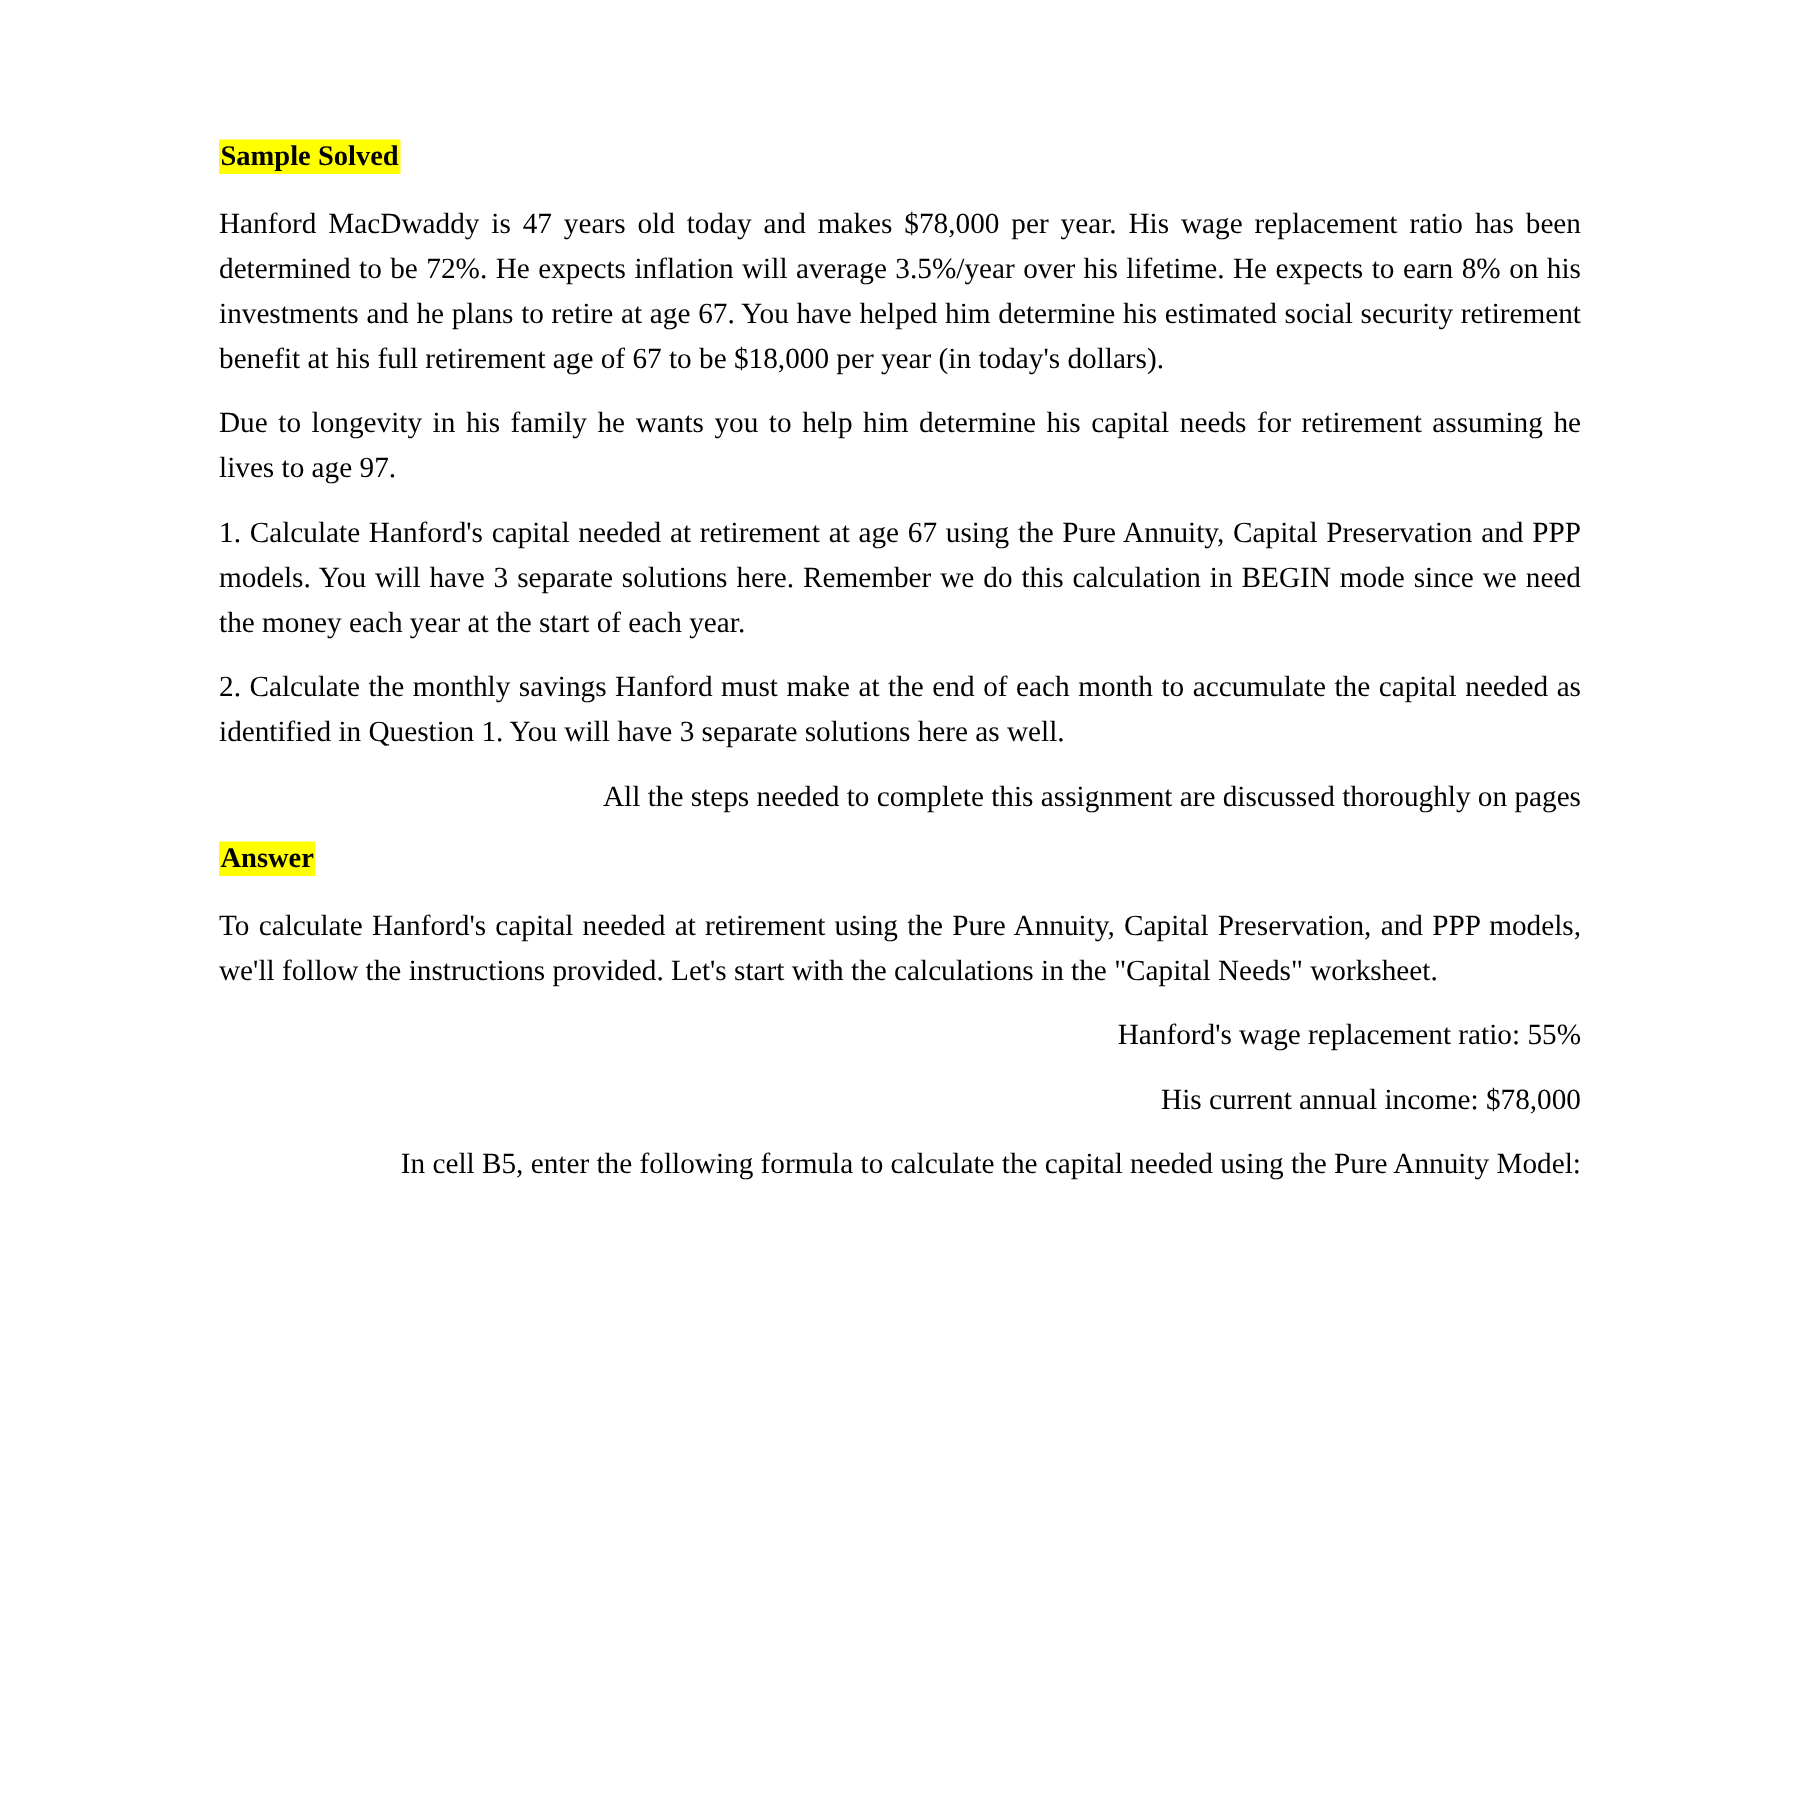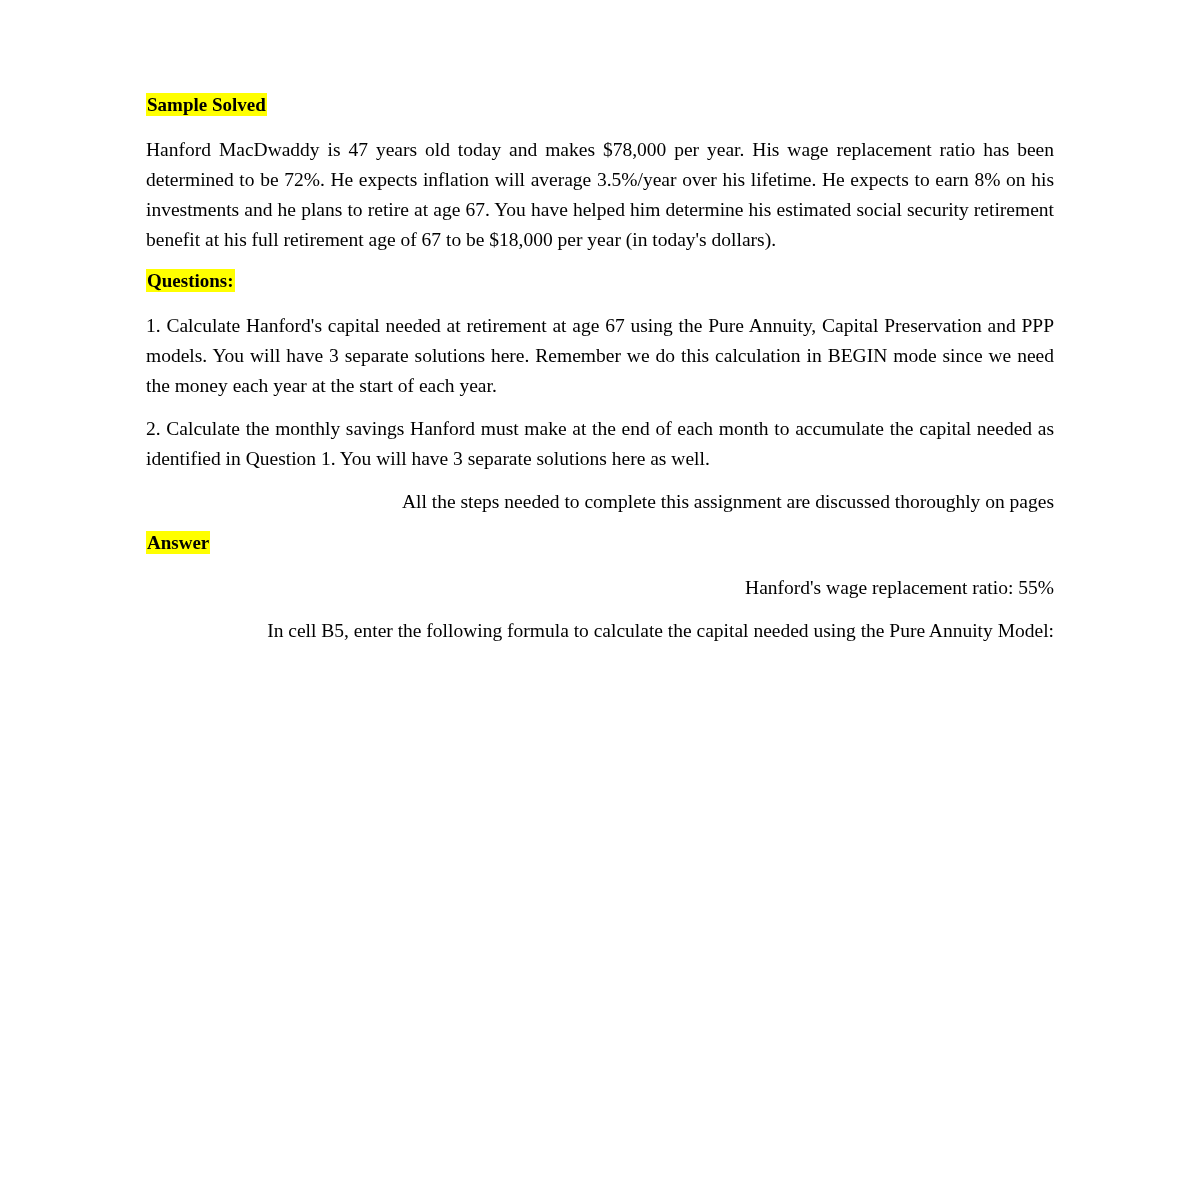--- a/index.html
+++ b/index.html
@@ -56,33 +56,35 @@
 <body>
 
 <div class="page">
   <div class="doc">
 
     <p class="heading block"><span class="hl">Sample Solved</span></p>
 
 
     <p class="para">Hanford MacDwaddy is 47 years old today and makes $78,000 per year. His wage replacement ratio has been determined to be 72%. He expects inflation will average 3.5%/year over his lifetime. He expects to earn 8% on his investments and he plans to retire at age 67. You have helped him determine his estimated social security retirement benefit at his full retirement age of 67 to be $18,000 per year (in today's dollars).</p>
 
+    <p class="para">Due to longevity in his family he wants you to help him determine his capital needs for retirement assuming he lives to age 97.</p>
 
 
-    <p class="heading block"><span class="hl">Questions:</span></p>
 
     <p class="para">1. Calculate Hanford's capital needed at retirement at age 67 using the Pure Annuity, Capital Preservation and PPP models. You will have 3 separate solutions here. Remember we do this calculation in BEGIN mode since we need the money each year at the start of each year.</p>
 
     <p class="para">2. Calculate the monthly savings Hanford must make at the end of each month to accumulate the capital needed as identified in Question 1. You will have 3 separate solutions here as well.</p>
 
     <p class="para nojust">All the steps needed to complete this assignment are discussed thoroughly on pages</p>
 
     <p class="heading block"><span class="hl">Answer</span></p>
 
+    <p class="para">To calculate Hanford's capital needed at retirement using the Pure Annuity, Capital Preservation, and PPP models, we'll follow the instructions provided. Let's start with the calculations in the "Capital Needs" worksheet.</p>
 
 
     <p class="para nojust">Hanford's wage replacement ratio: 55%</p>
 
+    <p class="para nojust">His current annual income: $78,000</p>
 
     <p class="para nojust">In cell B5, enter the following formula to calculate the capital needed using the Pure Annuity Model:</p>
 
   </div>
 </div>
 
 </body></html>

